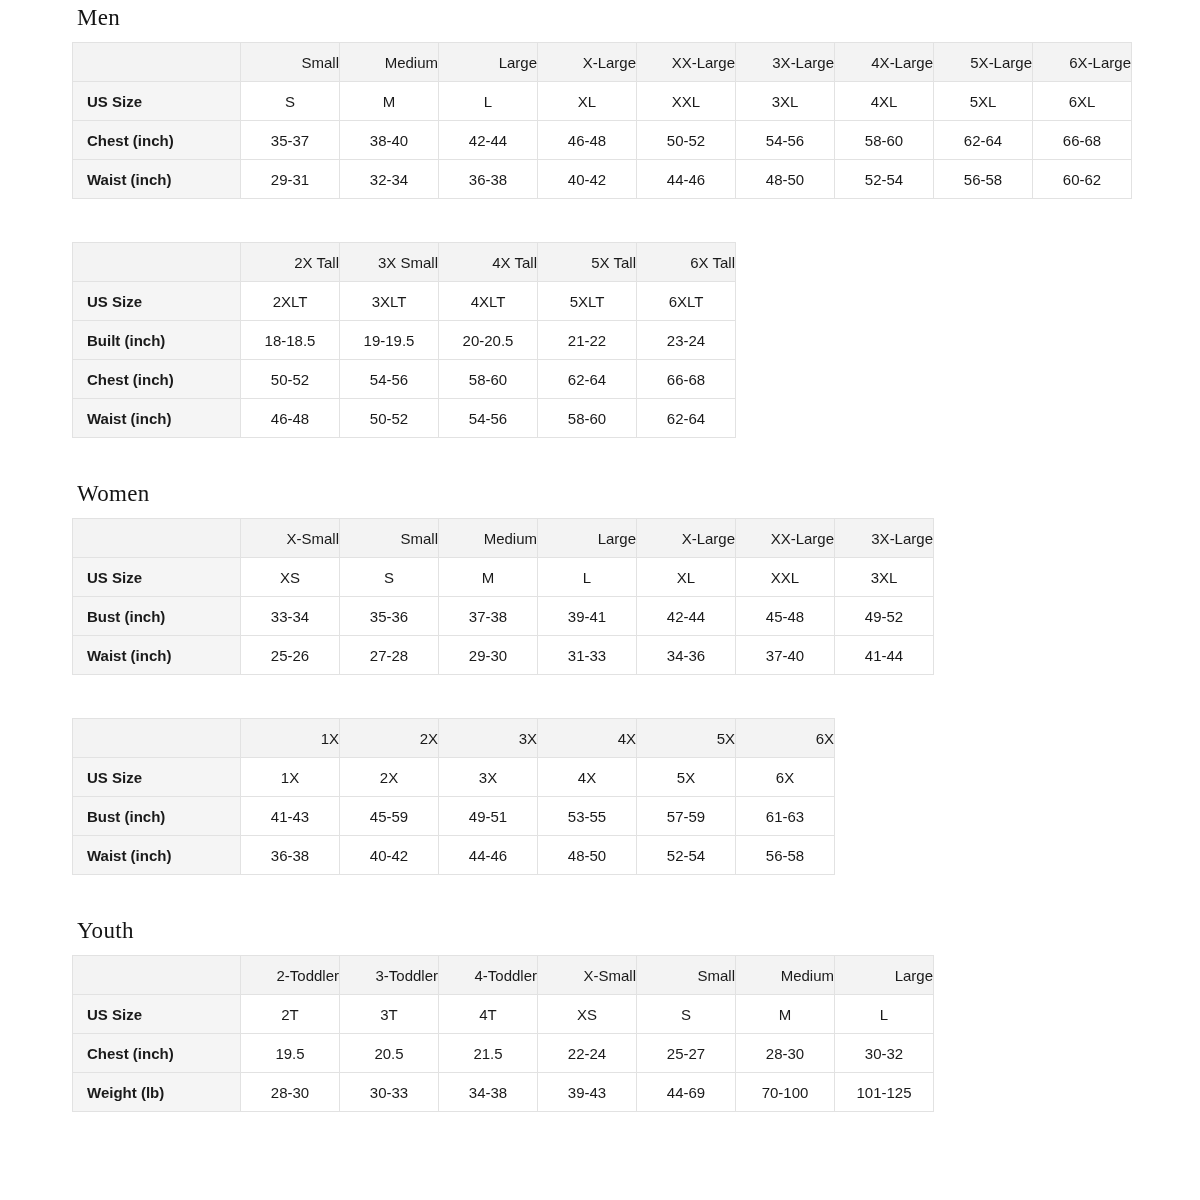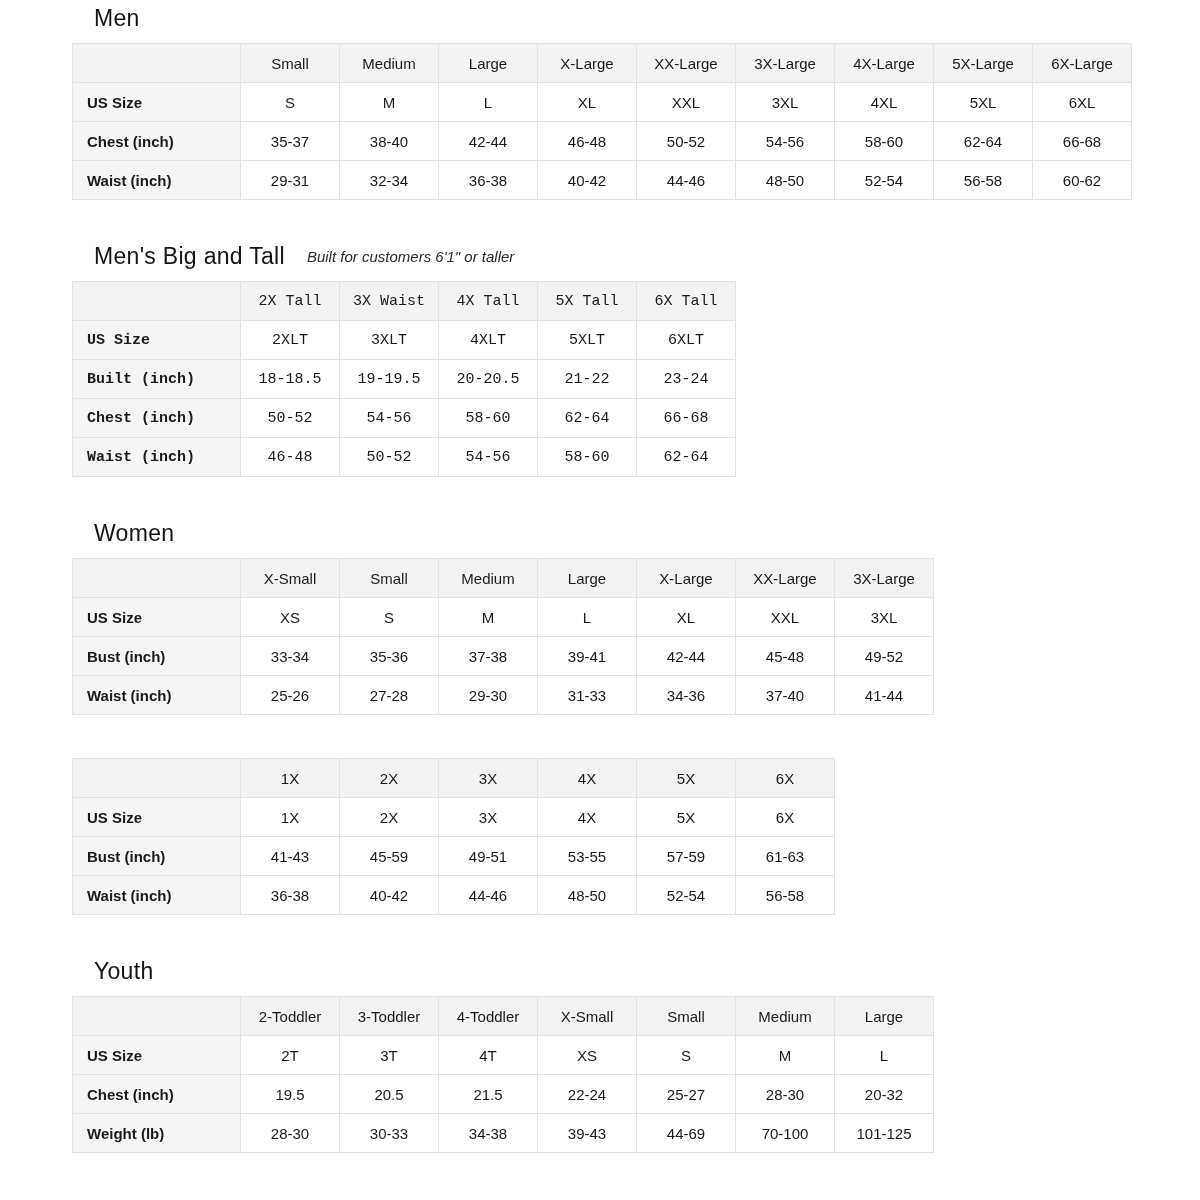--- a/index.html
+++ b/index.html
@@ -19,23 +19,24 @@
     padding: 5px 0 0 72px;
   }
   .chart-section {
     margin-bottom: 43px;
   }
   .chart-section:last-child {
     margin-bottom: 0;
   }
   .section-head {
     display: flex;
-    align-items: center;
+    align-items: flex-end;
     gap: 22px;
-    margin-left: 22px;
+    margin-left: 5px;
+    font-family: Liberation Serif, serif;
   }
   .section-title {
     font-size: 23px;
     font-weight: 400;
     margin: 0;
     color: #141414;
     letter-spacing: 0.3px;
   }
   .section-subtitle {
     font-size: 15px;
@@ -51,21 +52,21 @@
   table.size-table td {
     border: 1px solid #e2e2e2;
     height: 38px;
     font-size: 15px;
     padding: 0;
     vertical-align: middle;
   }
   table.size-table thead th {
     background: #f3f3f3;
     font-weight: 400;
-    text-align: center;
+    text-align: right;
     color: #1a1a1a;
   }
   table.size-table tbody th.row-label {
     background: #f5f5f5;
     font-weight: 700;
     text-align: left;
     padding-left: 14px;
     color: #1a1a1a;
   }
   table.size-table tbody td.size-cell {
@@ -144,38 +145,34 @@
               <td class="size-cell">44-46</td>
               <td class="size-cell">48-50</td>
               <td class="size-cell">52-54</td>
               <td class="size-cell">56-58</td>
               <td class="size-cell">60-62</td>
             </tr>
           </tbody>
         </table>
       </section>
       <section class="chart-section">
-        <div class="section-head">
-          <h2 class="section-title">Men's Big and Tall</h2>
-          <span class="section-subtitle">Built for customers 6'1" or taller</span>
-        </div>
-        <table class="size-table" style="width: 663px; font-family: Liberation Mono, monospace;">
+        <table class="size-table" style="width: 663px;">
           <colgroup>
             <col style="width: 168px;">
             <col style="width: 99px;">
             <col style="width: 99px;">
             <col style="width: 99px;">
             <col style="width: 99px;">
             <col style="width: 99px;">
           </colgroup>
           <thead>
             <tr>
               <th></th>
               <th>2X Tall</th>
-              <th>3X Waist</th>
+              <th>3X Small</th>
               <th>4X Tall</th>
               <th>5X Tall</th>
               <th>6X Tall</th>
             </tr>
           </thead>
           <tbody>
             <tr>
               <th class="row-label">US Size</th>
               <td class="size-cell">2XLT</td>
               <td class="size-cell">3XLT</td>
@@ -363,21 +360,21 @@
               <td class="size-cell">L</td>
             </tr>
             <tr>
               <th class="row-label">Chest (inch)</th>
               <td class="size-cell">19.5</td>
               <td class="size-cell">20.5</td>
               <td class="size-cell">21.5</td>
               <td class="size-cell">22-24</td>
               <td class="size-cell">25-27</td>
               <td class="size-cell">28-30</td>
-              <td class="size-cell">20-32</td>
+              <td class="size-cell">30-32</td>
             </tr>
             <tr>
               <th class="row-label">Weight (lb)</th>
               <td class="size-cell">28-30</td>
               <td class="size-cell">30-33</td>
               <td class="size-cell">34-38</td>
               <td class="size-cell">39-43</td>
               <td class="size-cell">44-69</td>
               <td class="size-cell">70-100</td>
               <td class="size-cell">101-125</td>

